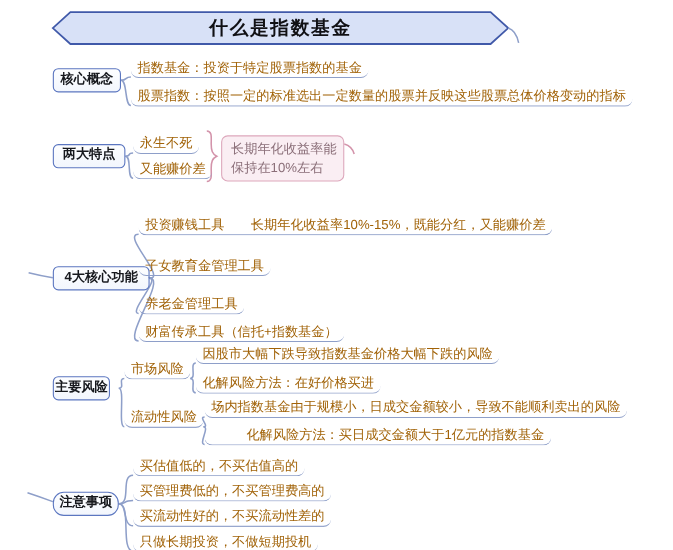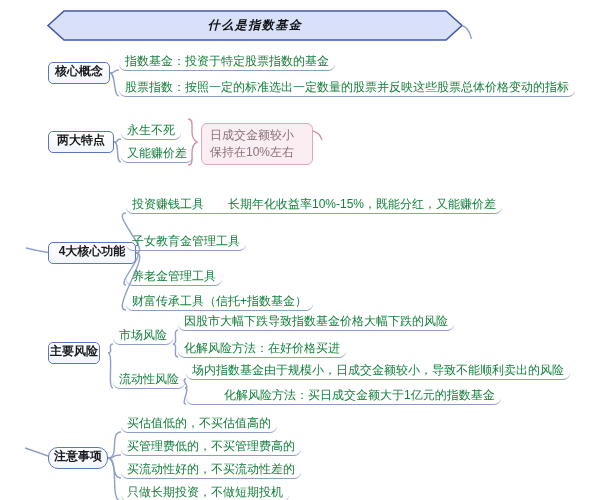--- a/index.html
+++ b/index.html
@@ -5,36 +5,35 @@
   html,body { margin:0; padding:0; background:#ffffff; }
   .canvas {
     position:relative; width:612px; height:500px; background:#ffffff;
     overflow:hidden; font-family:"Liberation Sans", sans-serif;
   }
   svg.lines { position:absolute; left:0; top:0; z-index:0; }
 
   .central-label {
     position:absolute; left:48px; top:11px; width:414px; height:29px;
     display:flex; align-items:center; justify-content:center;
-    font-size:12px; font-weight:700; color:#101014; letter-spacing:1.5px;
+    font-size:17px; font-weight:700; color:#101014; letter-spacing:1.5px;
     z-index:2;
-    font-style:italic;
   }
 
   .node {
     position:absolute; box-sizing:border-box; z-index:2;
     display:flex; align-items:flex-start; justify-content:center;
     background:linear-gradient(#fdfeff,#f2f6fd);
     border:1.4px solid #5b76c0; border-radius:5px;
     font-size:12px; font-weight:700; color:#16181d; white-space:nowrap;
   }
 
   .topic {
     position:absolute; z-index:2; white-space:nowrap;
-    font-size:12px; color:#15803d; line-height:14px;
+    font-size:12px; color:#a16207; line-height:14px;
     padding:1px 6px 2px 6px;
     border-bottom:1.4px solid #8e9fc9;
     border-radius:0 0 7px 7px;
   }
   .topic .gap { display:inline-block; width:24px; }
 
   .summary-box {
     position:absolute; left:201px; top:123px; width:112px; z-index:2;
     box-sizing:border-box; border:1.4px solid #dda8bc; background:#faeef3;
     border-radius:6px; padding:3px 8px;
@@ -103,21 +102,21 @@
   <div class="node" style="left:48px; top:447px; width:60px; height:22px;border-radius:10px;">
     <span>注意事项</span>
   </div>
 
   <div class="topic" style="left:119px; top:53px;">指数基金：投资于特定股票指数的基金</div>
   <div class="topic" style="left:119px; top:79px;">股票指数：按照一定的标准选出一定数量的股票并反映这些股票总体价格变动的指标</div>
 
   <div class="topic" style="left:121px; top:122px;">永生不死</div>
   <div class="topic" style="left:121px; top:145px;">又能赚价差</div>
   <div class="summary-box">
-    <div>日成交金额较小</div>
+    <div>长期年化收益率能</div>
     <div>保持在10%左右</div>
   </div>
 
   <div class="topic" style="left:126px; top:196px;">
     <span>投资赚钱工具</span><span class="gap"></span><span>长期年化收益率10%-15%，既能分红，又能赚价差</span>
   </div>
   <div class="topic" style="left:126px; top:233px;">子女教育金管理工具</div>
   <div class="topic" style="left:126px; top:268px;">养老金管理工具</div>
   <div class="topic" style="left:126px; top:293px;">财富传承工具（信托+指数基金）</div>
 

